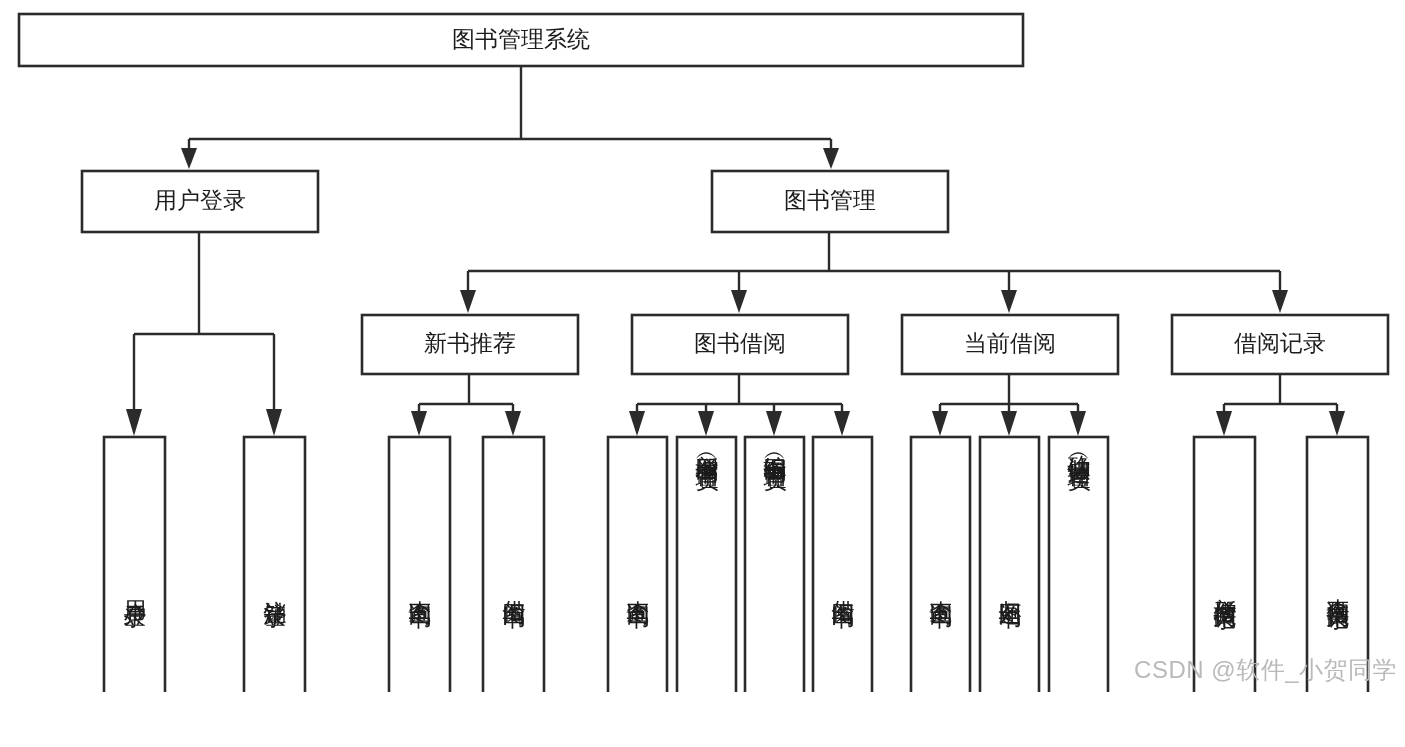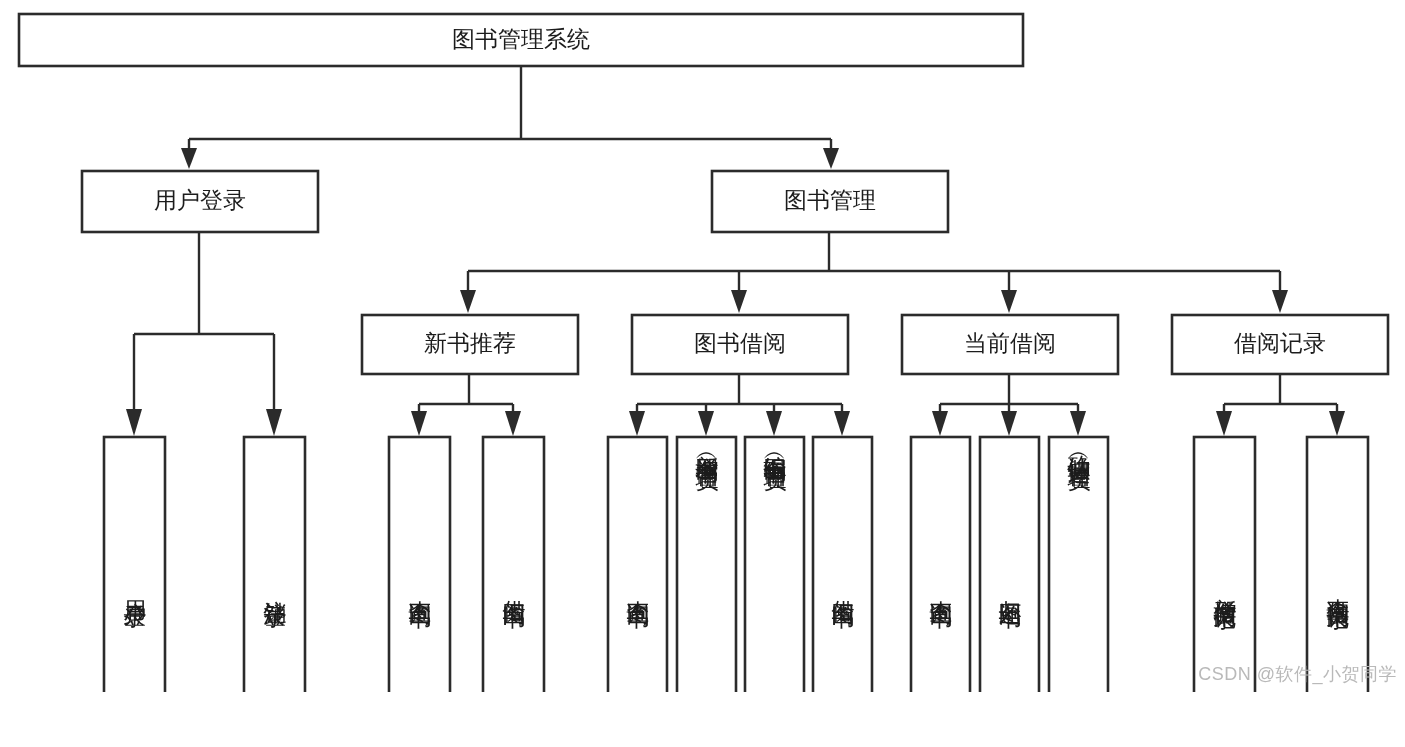--- a/index.html
+++ b/index.html
@@ -68,21 +68,21 @@
     color: #1c1c1c;
     letter-spacing: 2px;
     white-space: nowrap;
     text-align: center;
   }
   .watermark {
     position: absolute;
     right: 8px;
     bottom: 6px;
     font-family: "Liberation Sans", "DejaVu Sans", sans-serif;
-    font-size: 18px;
+    font-size: 24px;
     color: #b9b9b9;
     letter-spacing: 0.5px;
     user-select: none;
   }
 </style>
 </head>
 <body>
 
 <div id="stage">
 

